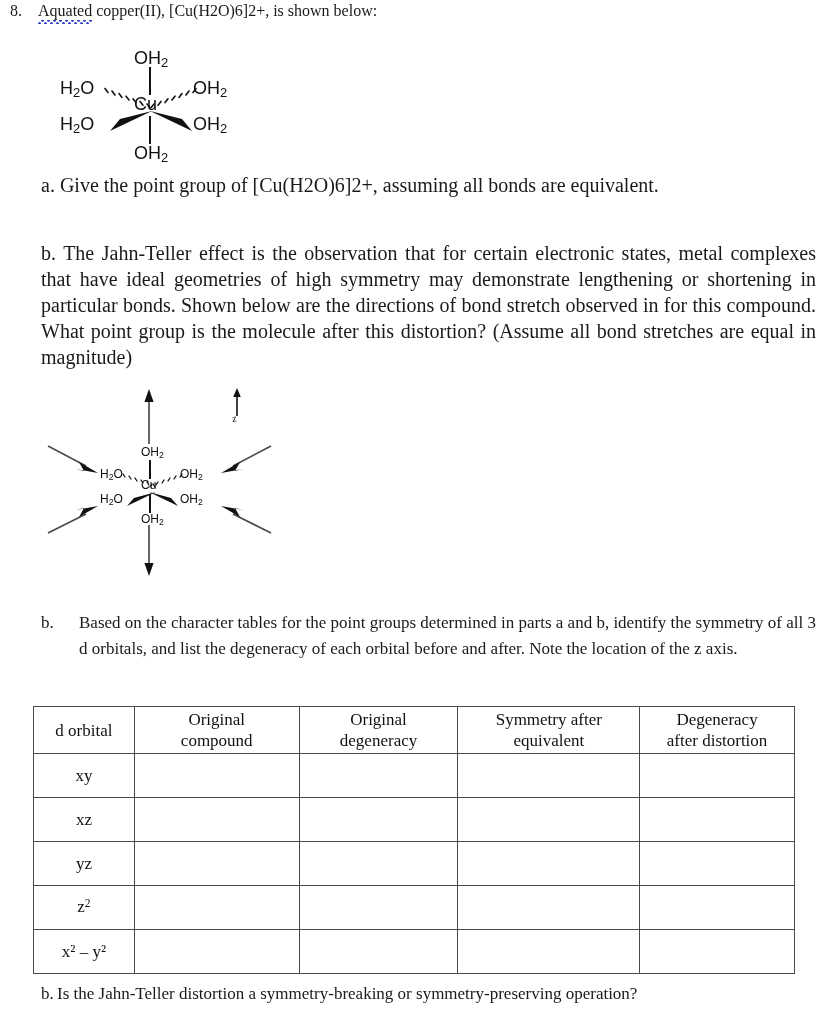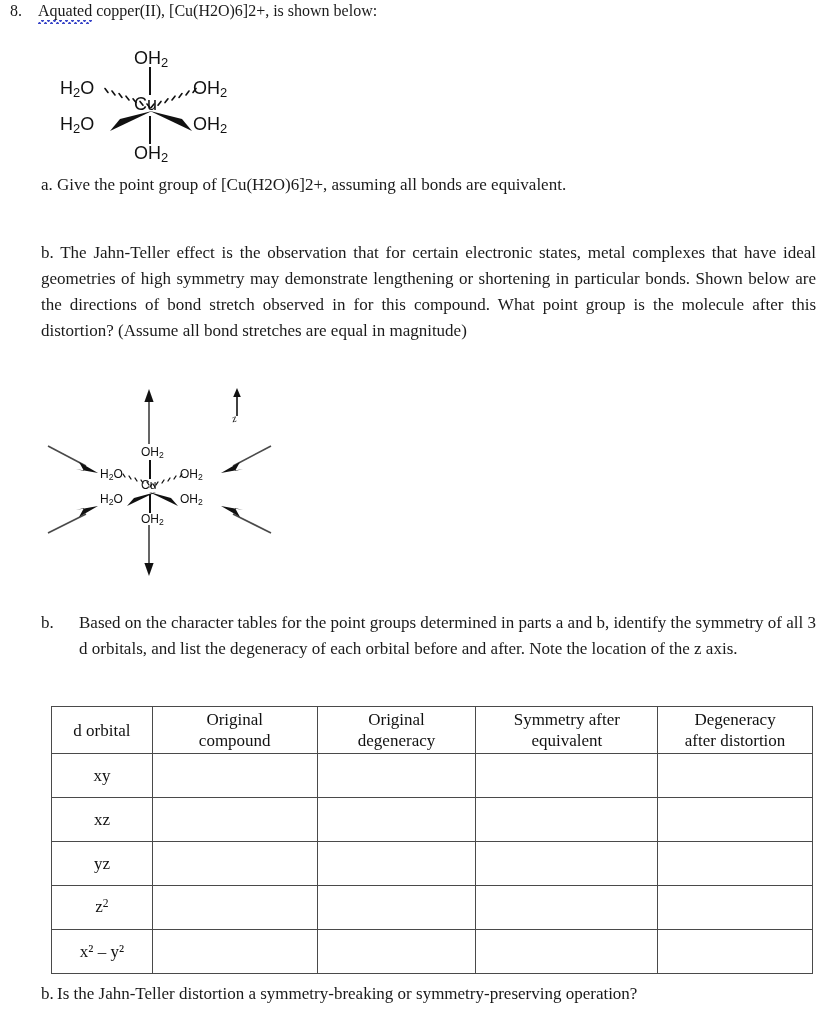--- a/index.html
+++ b/index.html
@@ -65,21 +65,21 @@
     vertical-align: -0.22em;
   }
   .bondline {
     position: absolute;
     background: #111;
   }
 
   
   .para {
     position: absolute;
-    font-size: 17px;
+    font-size: 20px;
     line-height: 26px;
     text-align: justify;
     text-justify: inter-word;
   }
 
   .para-b2 {
     position: absolute;
     font-size: 17px;
     line-height: 26px;
   }
@@ -301,21 +301,21 @@
       <span>OH</span><sub>2</sub>
     </div>
   </div>
 </div>
 
 <div class="para-b2" style="left:41px; top:610px; width:775px;">
   <span class="marker">b.</span>
   <span class="btext">Based on the character tables for the point groups determined in parts a and b, identify the symmetry of all 3 d orbitals, and list the degeneracy of each orbital before and after. Note the location of the z axis.</span>
 </div>
 
-<table class="dtable" style="left:33px; top:706px; width:762px;margin-left:18px;">
+<table class="dtable" style="left:33px; top:706px; width:762px;">
   <colgroup>
     <col style="width:101px">
     <col style="width:165px">
     <col style="width:159px">
     <col style="width:182px">
     <col style="width:155px">
   </colgroup>
   <tbody>
     <tr>
       <td class="hdr">

